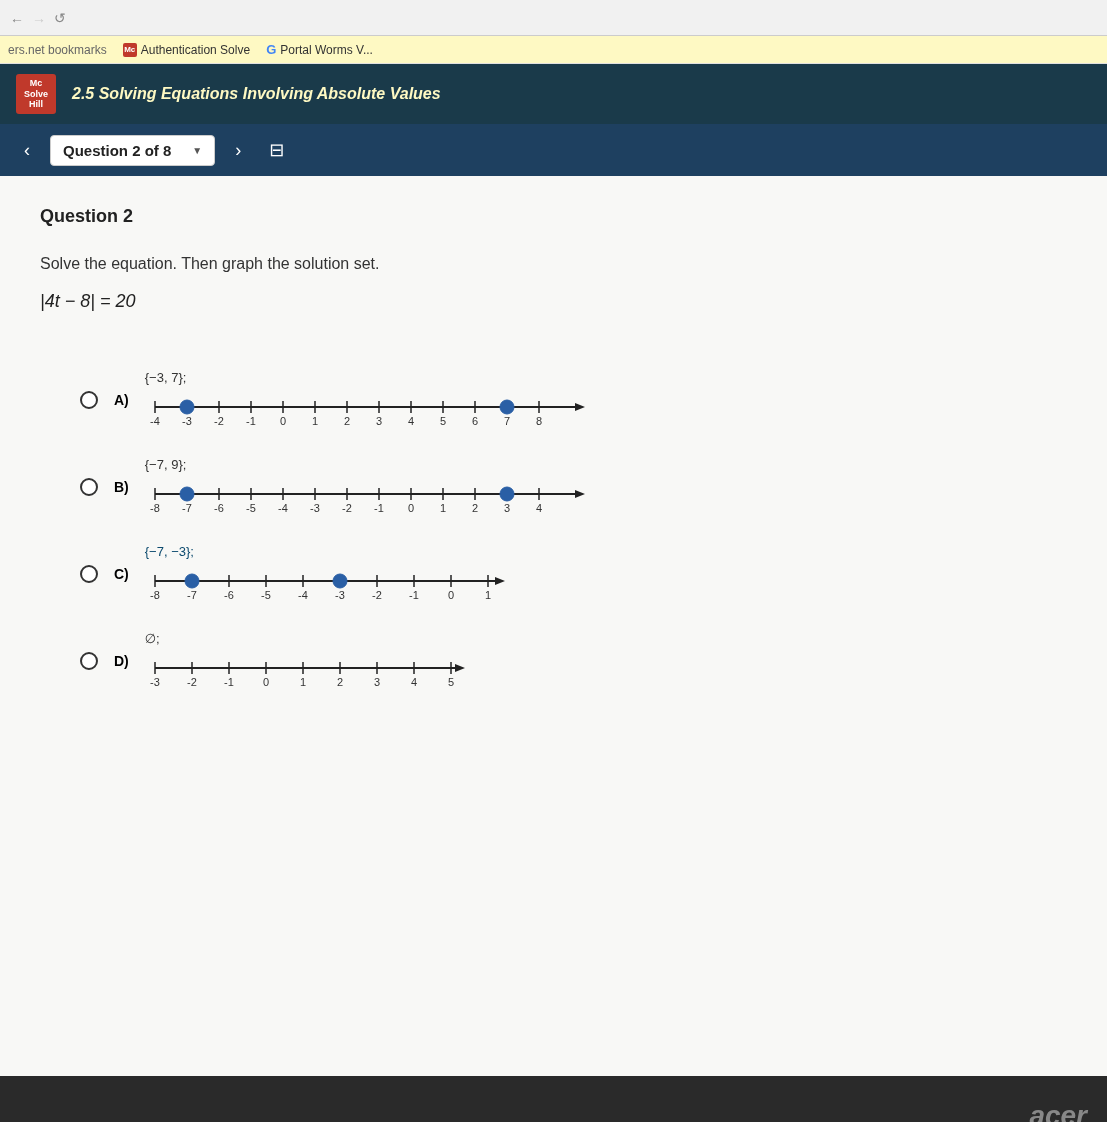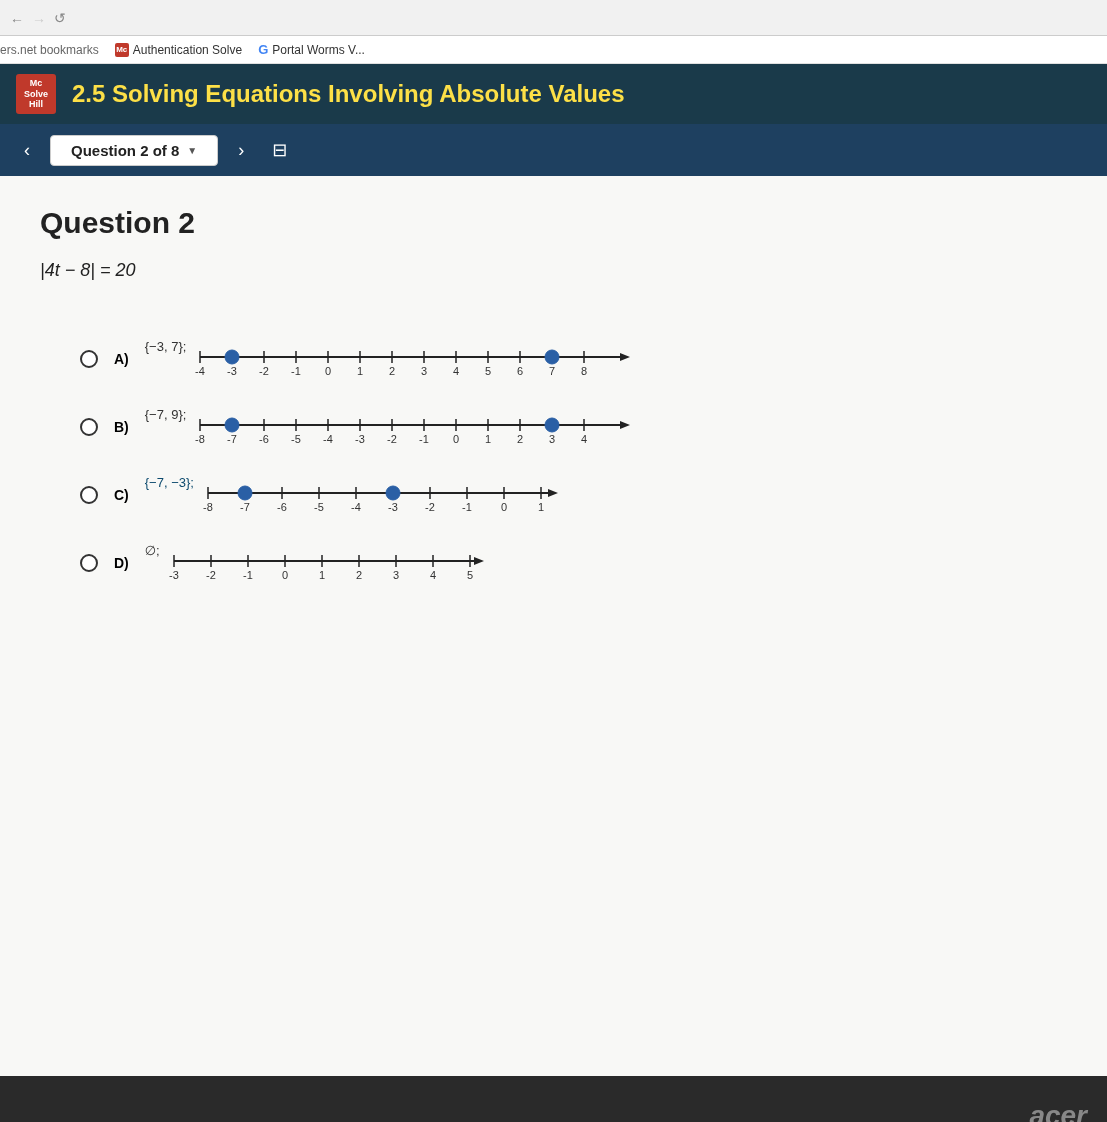--- a/index.html
+++ b/index.html
@@ -20,25 +20,25 @@
       border: 1px solid #ccc;
       border-radius: 12px;
       padding: 3px 12px;
       font-size: 12px;
       color: #333;
       flex: 1;
     }
 
     
     .bookmarks-bar {
-      background: #ffffff;
+      background: #fef9c3;
       height: 28px;
       display: flex;
       align-items: center;
-      padding: 0 0;
+      padding: 0 8px;
       gap: 16px;
       border-bottom: 1px solid #e0e0e0;
       font-size: 12px;
       color: #333;
     }
     .bookmark-item { display: flex; align-items: center; gap: 4px; cursor: pointer; }
     .bookmark-icon-mc {
       background: #c0392b;
       color: white;
       font-size: 8px;
@@ -70,23 +70,24 @@
       width: 40px;
       height: 40px;
       display: flex;
       flex-direction: column;
       align-items: center;
       justify-content: center;
       border-radius: 3px;
       line-height: 1.2;
     }
     .app-title {
-      font-size: 24px;
-      font-weight: bold;
-      color: #fde047;
+      font-size: 16px;
+      font-weight: bold;
+      color: #fef9c3;
+      font-style: italic;
     }
 
     
     .nav-bar {
       background: #1e4060;
       height: 52px;
       display: flex;
       align-items: center;
       padding: 0 16px;
       gap: 12px;
@@ -94,50 +95,50 @@
     .nav-arrow {
       color: white;
       font-size: 18px;
       cursor: pointer;
       padding: 4px 8px;
     }
     .question-selector {
       background: white;
       border: 1px solid #ccc;
       border-radius: 4px;
-      padding: 6px 20px;
+      padding: 6px 12px;
       font-size: 15px;
       font-weight: bold;
       color: #222;
       display: flex;
       align-items: center;
-      gap: 8px;
+      gap: 21px;
       cursor: pointer;
     }
     .dropdown-arrow { font-size: 10px; color: #555; }
     .nav-forward { color: white; font-size: 18px; cursor: pointer; padding: 4px 8px; }
     .bookmark-flag {
       color: white;
       font-size: 18px;
       cursor: pointer;
       padding: 4px 8px;
     }
 
     
     .content-area {
       background: #f8f8f6;
       min-height: 900px;
       padding: 30px 40px;
     }
 
     .question-title {
-      font-size: 30px;
+      font-size: 18px;
       font-weight: bold;
       color: #222;
-      margin-bottom: 20px;
+      margin-bottom: 28px;
     }
 
     .question-instruction {
       font-size: 16px;
       color: #333;
       margin-bottom: 18px;
     }
 
     .equation {
       font-size: 18px;
@@ -156,21 +157,21 @@
       border-radius: 50%;
       border: 2px solid #333;
       background: white;
       flex-shrink: 0;
       cursor: pointer;
     }
 
     
     .number-line-container {
       display: flex;
-      flex-direction: row;
+      flex-direction: column;
       gap: 4px;
     }
     .number-line-svg { display: block; }
 
     
     .footer-area {
       background: #2a2a2a;
       height: 80px;
       display: flex;
       align-items: center;
@@ -221,20 +222,21 @@
   <div class="question-selector">
     <span>Question 2 of 8</span>
     <span class="dropdown-arrow">▼</span>
   </div>
   <span class="nav-forward">›</span>
   <span class="bookmark-flag">⊟</span>
 </div>
 
 <div class="content-area">
   <h2 class="question-title">Question 2</h2>
+  <p class="question-instruction">Solve the equation. Then graph the solution set.</p>
   <p class="equation">|4t − 8| = 20</p>
 
   <div class="choices">
 
     <div class="choice-row">
       <div class="radio-btn"></div>
       <span style="font-weight:bold;font-size:14px;">A)</span>
       <div class="number-line-container">
         <span style="font-size:13px;color:#333;">{−3, 7};</span>
         <svg class="number-line-svg" width="440" height="40">

